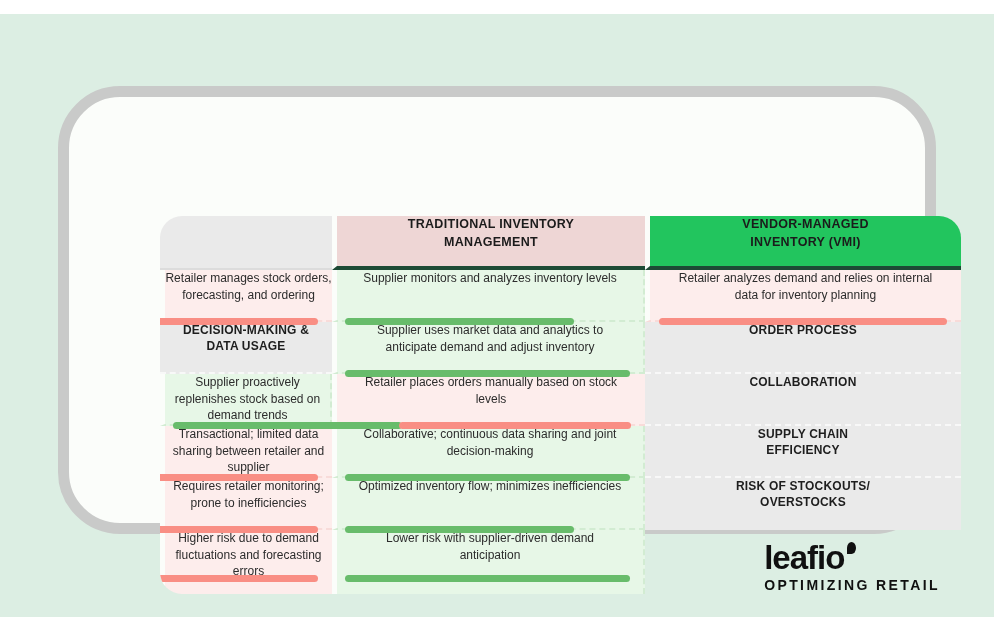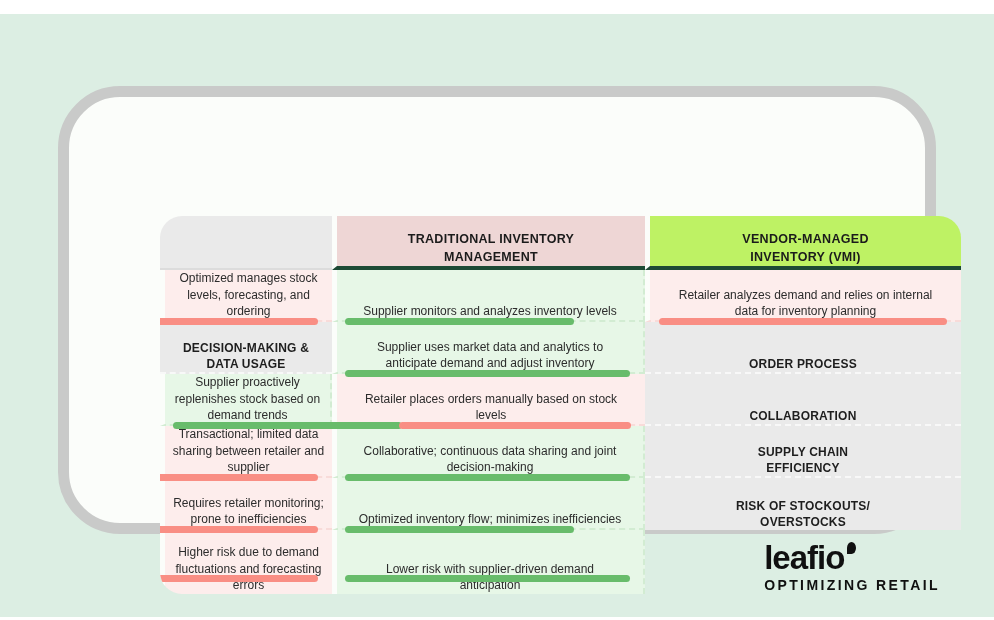--- a/index.html
+++ b/index.html
@@ -21,29 +21,29 @@
     border-radius: 62px;
   }
   .table {
     position: absolute; left: 91px; top: 119px; width: 801px;
     border-radius: 22px;
     overflow: hidden;
     display: grid;
     grid-template-columns: 172px 313px 316px;
     grid-template-rows: 54px 52px 52px 52px 52px 52px 64px;
   }
-  .cell { position: relative; display: flex; align-items: flex-end; justify-content: center; text-align: center; }
+  .cell { position: relative; display: flex; align-items: flex-start; justify-content: center; text-align: center; }
   .col-label   { background: #eaeaea; }
   .col-trad    { background: #fdedec; border-left: 5px solid #fbfdfa; }
   .col-vmi     { background: #e7f7e7; border-left: 5px solid #fbfdfa; border-right: 2px dashed #d2ecd2; }
 
   .hdr { font-weight: bold; font-size: 12.5px; letter-spacing: .3px; line-height: 1.4; color: #1b1b1b; }
   .hdr-label { background: #eaeaea; border-bottom: 2px solid #dcdcdc; }
   .hdr-trad  { background: #eed6d5; border-bottom: 4px solid #1d4a35; border-left: 5px solid #fbfdfa; }
-  .hdr-vmi   { background: #bef264; border-bottom: 4px solid #1d4a35; border-left: 5px solid #fbfdfa; }
+  .hdr-vmi   { background: #22c55e; border-bottom: 4px solid #1d4a35; border-left: 5px solid #fbfdfa; }
   .hdr-trad p { max-width: 210px; }
   .hdr-vmi  p { max-width: 180px; }
 
   .row-label { font-weight: bold; font-size: 12px; letter-spacing: .2px; line-height: 1.35; color: #1e1e1e; max-width: 142px; text-transform: uppercase; }
   .cell .body-text { font-size: 12px; color: #2c2c2c; line-height: 1.38; max-width: 270px; }
 
   
   .sep-label { border-bottom: 2px dashed #f8f8f8; }
   .sep-trad  { border-bottom: 2px dashed #f8dbd9; }
   .sep-vmi   { border-bottom: 2px dashed #d2ecd2; }
@@ -75,21 +75,21 @@
 
     <div class="cell hdr hdr-label"></div>
     <div class="cell hdr hdr-trad">
       <p>TRADITIONAL INVENTORY MANAGEMENT</p>
     </div>
     <div class="cell hdr hdr-vmi">
       <p>VENDOR-MANAGED INVENTORY (VMI)</p>
     </div>
 
     <div class="cell col-trad sep-trad">
-      <p class="body-text">Optimized manages stock levels, forecasting, and ordering</p>
+      <p class="body-text">Retailer manages stock orders, forecasting, and ordering</p>
       <span class="bar bar-red short"></span>
     </div>
     <div class="cell col-vmi sep-vmi">
       <p class="body-text">Supplier monitors and analyzes inventory levels</p>
       <span class="bar bar-green short"></span>
     </div>
 
     <div class="cell col-trad sep-trad">
       <p class="body-text">Retailer analyzes demand and relies on internal data for inventory planning</p>
       <span class="bar bar-red long"></span>

